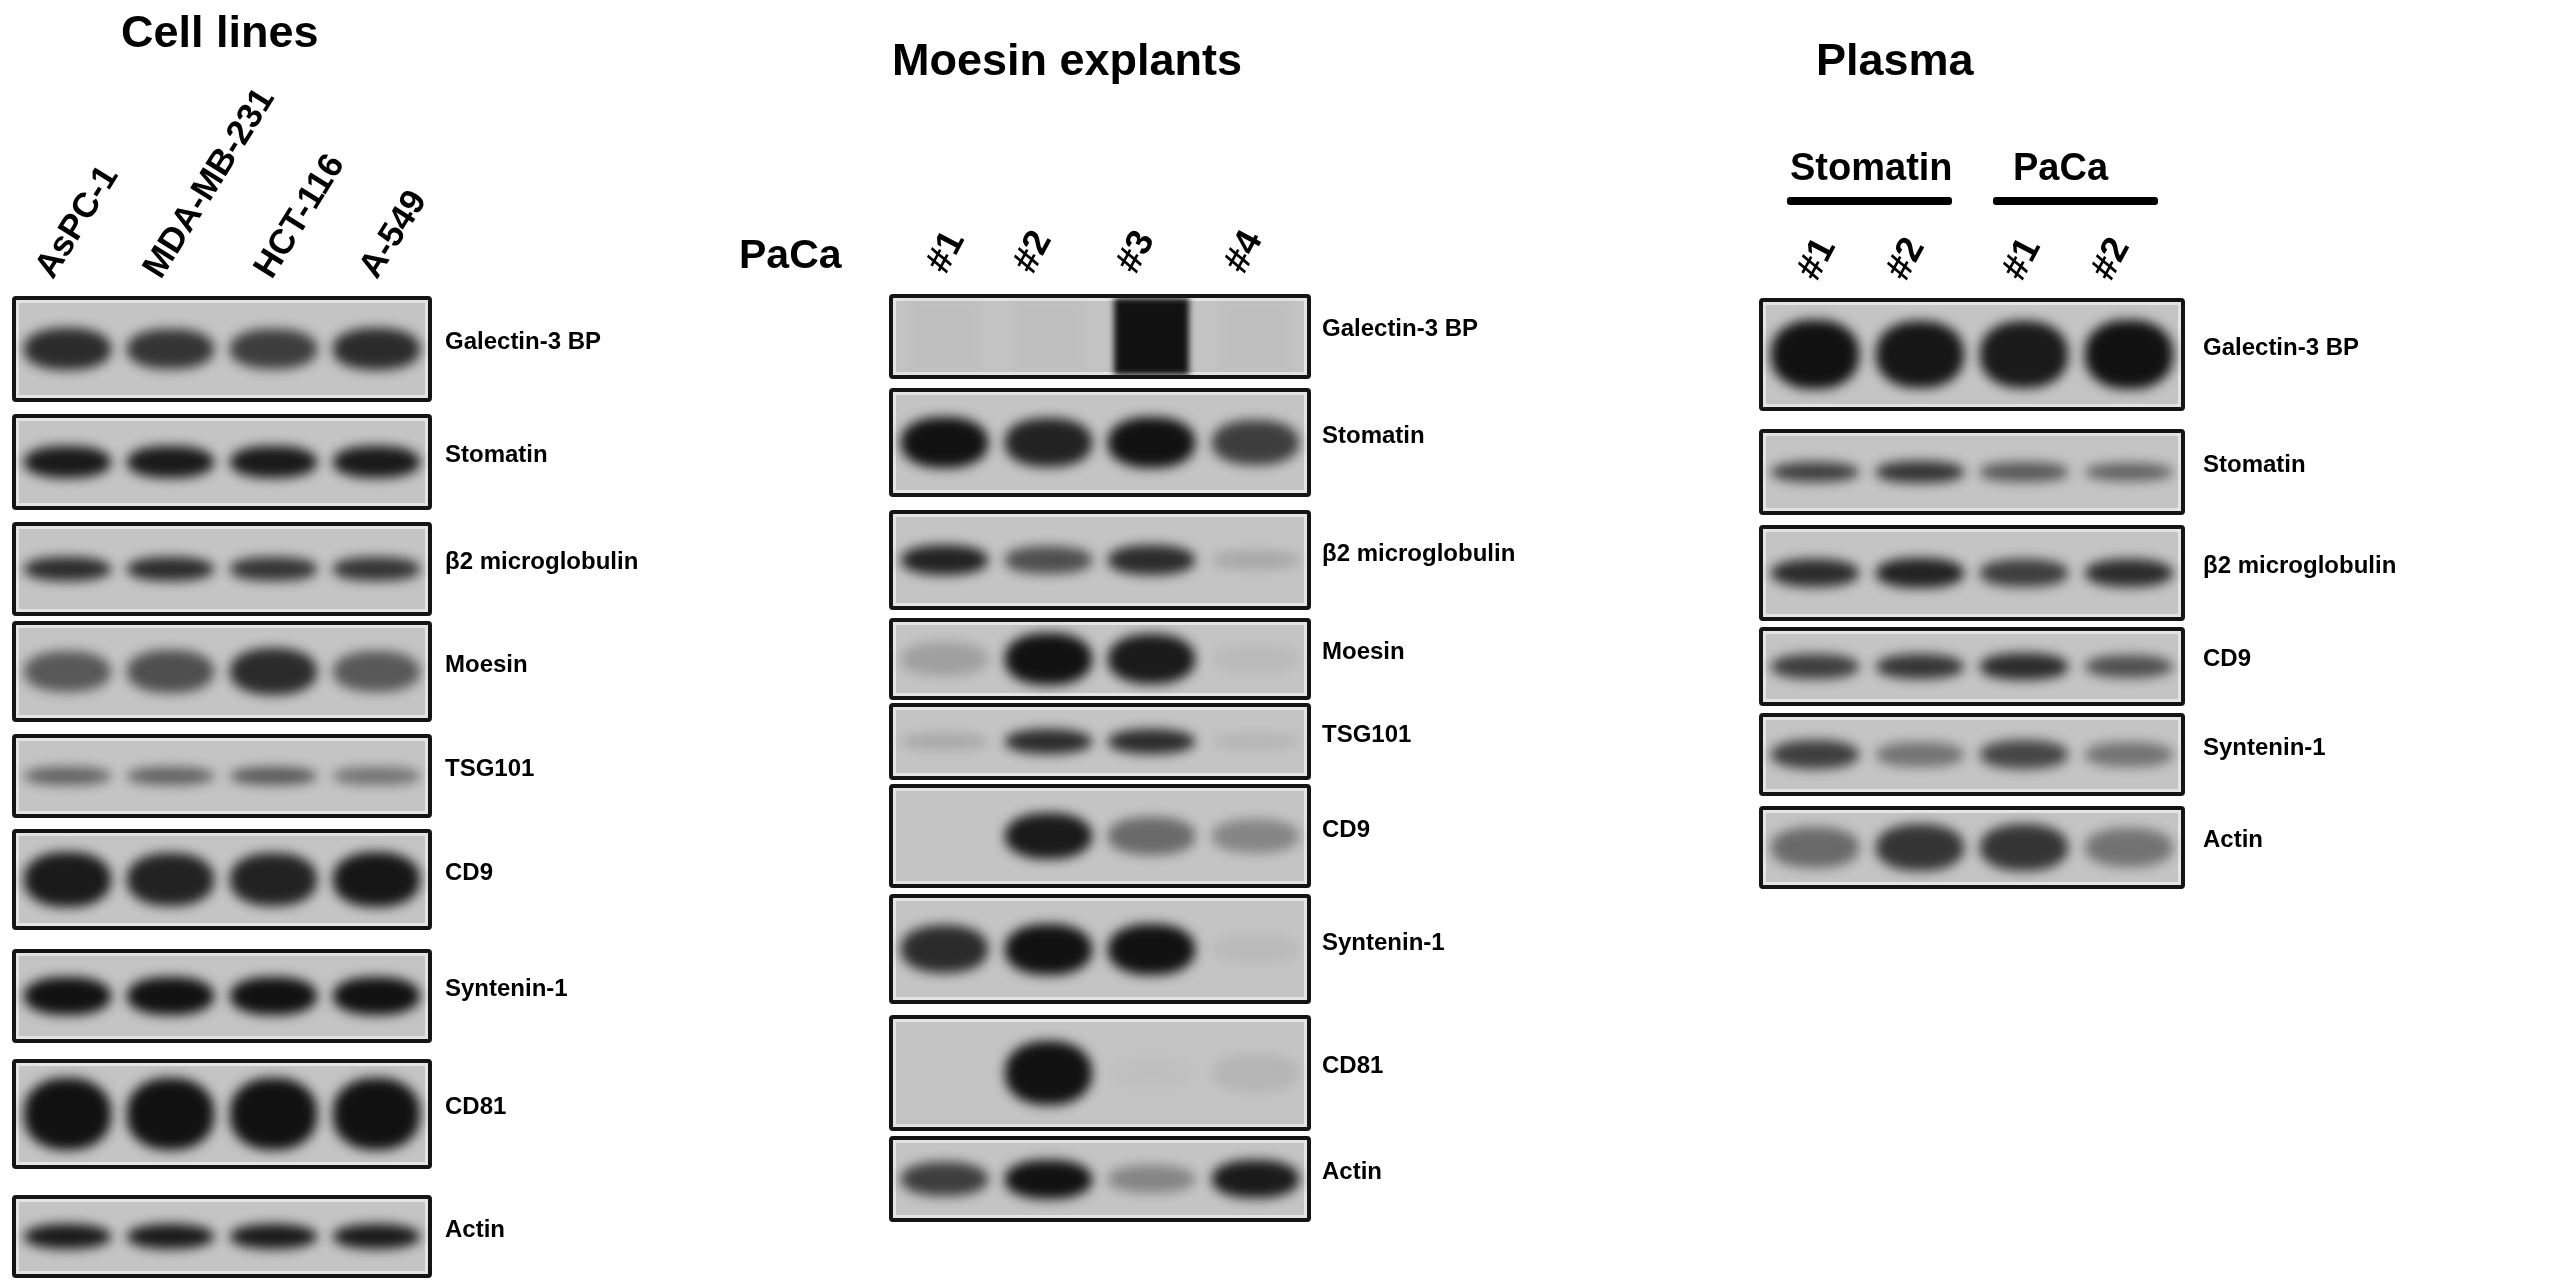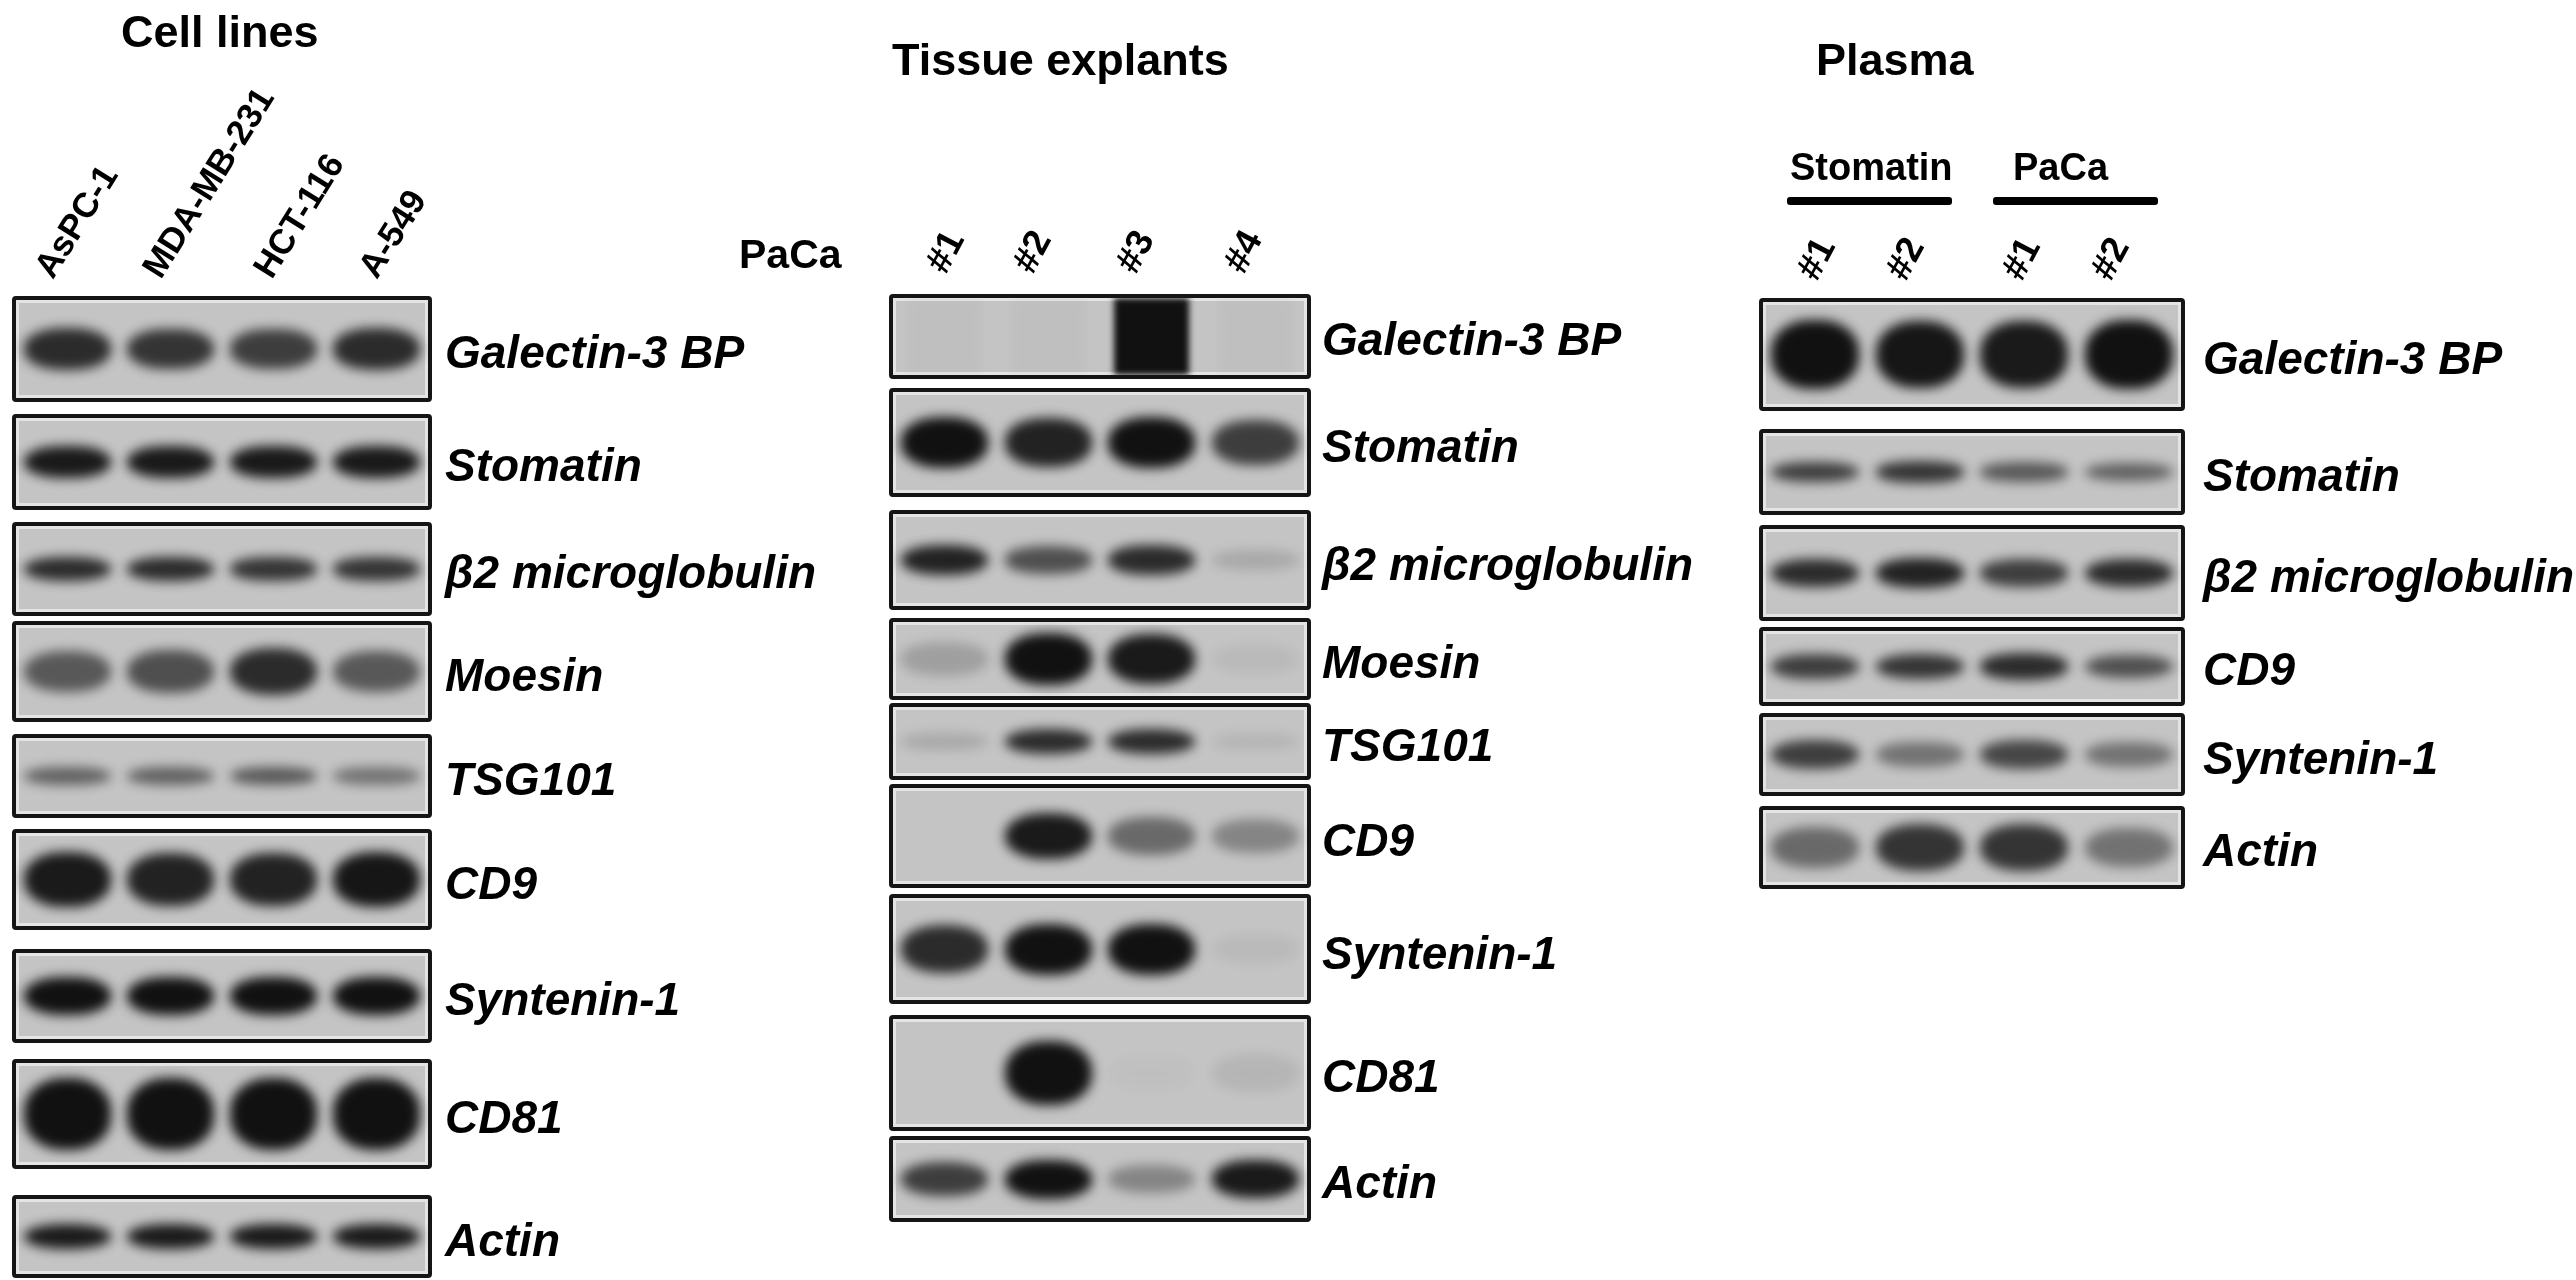--- a/index.html
+++ b/index.html
@@ -11,27 +11,27 @@
          transform-origin:0 100%; transform:rotate(-58deg); line-height:1; }
   .rot-hash { position:absolute; font-size:37px; font-weight:bold; white-space:nowrap;
          transform-origin:0 100%; transform:rotate(-62deg); line-height:1; }
   .blot { position:absolute; box-sizing:border-box; border:4.9px solid #151515;
           border-radius:3.9px; background:#c4c4c4; overflow:hidden;
           box-shadow: inset 0 0 0 3px #e4e4e4; }
   .lane { position:absolute; top:0; bottom:0; }
   .band { position:absolute; left:8%; right:8%; background:#111;
           border-radius:45%; filter:blur(5.9px); }
   .bar { position:absolute; height:7.9px; background:#000; border-radius:3px; }
-  .row-label { position:absolute; font-size:46px; font-weight:bold; white-space:nowrap; line-height:1;font-style:italic; }
+  .row-label { position:absolute; font-size:24px; font-weight:bold; white-space:nowrap; line-height:1; }
 </style>
 </head>
 <body>
 
 <div class="title" style="left:111px; top:5.9px;margin-left:10px;">Cell lines</div>
-<div class="title" style="left:892px; top:34px;">Tissue explants</div>
+<div class="title" style="left:892px; top:34px;">Moesin explants</div>
 <div class="title" style="left:1816px; top:34px;">Plasma</div>
 
 <div class="rot" style="left:57px; top:248px;">AsPC-1</div>
 <div class="rot" style="left:165px; top:248px;">MDA-MB-231</div>
 <div class="rot" style="left:276px; top:248px;">HCT-116</div>
 <div class="rot" style="left:381px; top:248px;">A-549</div>
 
 <div class="label" style="left:739px; top:234px; font-size:41px;">PaCa</div>
 <div class="rot-hash" style="left:951px; top:241px;">#1</div>
 <div class="rot-hash" style="left:1038px; top:241px;">#2</div>

